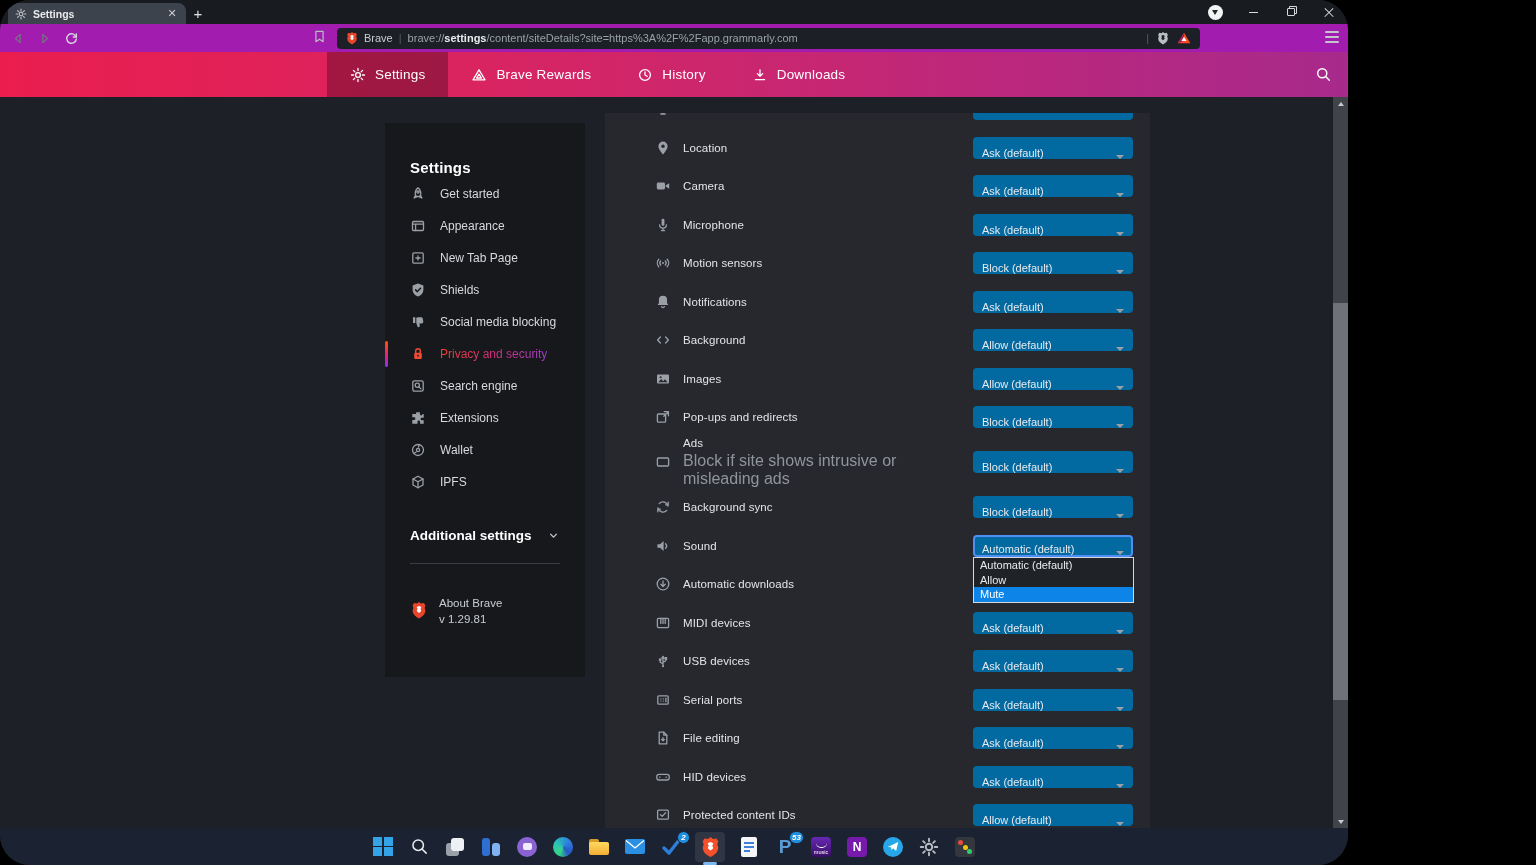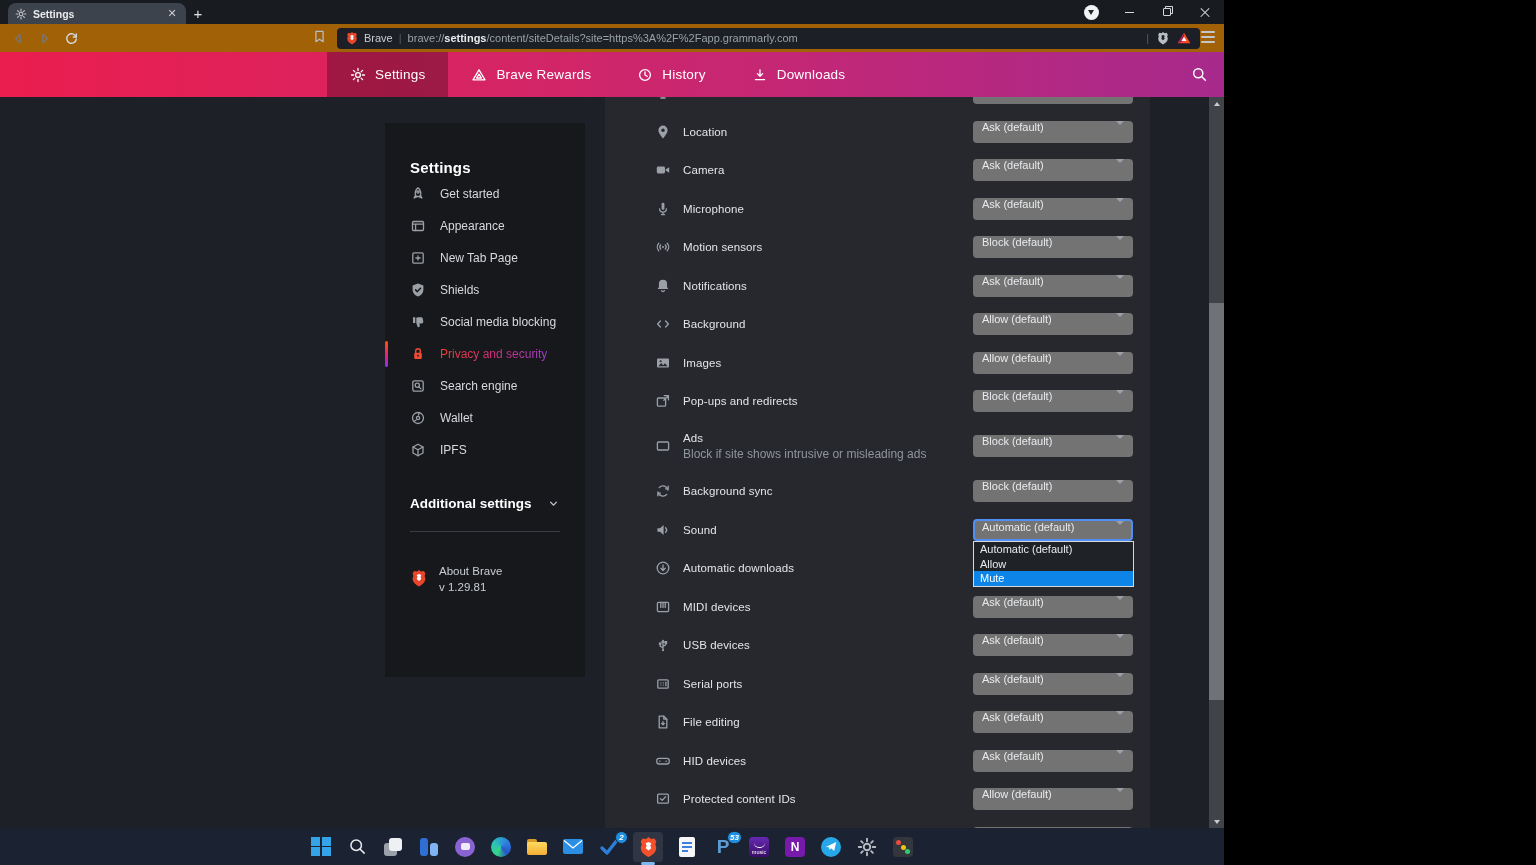--- a/index.html
+++ b/index.html
@@ -1,37 +1,37 @@
 <!DOCTYPE html>
 <html><head>
 <meta charset="utf-8">
 <style>
   * { margin:0; padding:0; box-sizing:border-box; }
   html,body { background:#000; }
   body { font-family:"Liberation Sans", sans-serif; }
-  .app { position:relative; width:1224px; height:865px; overflow:hidden; background:#1d2027; }
+  .app { position:relative; width:1348px; height:865px; overflow:hidden; background:#1d2027;border-radius:30px; }
 
   
   .tabbar { position:absolute; top:0; left:0; right:0; height:24px; background:#181b20; display:flex; align-items:flex-end; }
   .tab { margin-left:8px; width:178px; height:21px; background:#3d434c; border-radius:8px 8px 0 0; display:flex; align-items:center; gap:6px; padding:0 7px; }
   .tab-title { color:#e9ebee; font-size:10.5px; font-weight:bold; flex:1; white-space:nowrap; overflow:hidden; }
   .tab-close { color:#c6cad0; font-size:11px; width:14px; height:14px; display:flex; align-items:center; justify-content:center; border-radius:50%; }
   .newtab { width:24px; height:21px; display:flex; align-items:center; justify-content:center; color:#dfe2e6; font-size:15px; }
   .win-controls { position:absolute; right:0; top:0; height:24px; display:flex; align-items:center; }
   .win-btn { width:38px; height:24px; display:flex; align-items:center; justify-content:center; }
   .update-badge { width:15px; height:15px; border-radius:50%; background:#f2f3f5; display:flex; align-items:center; justify-content:center; }
   .update-badge i { width:0; height:0; border-left:3.5px solid transparent; border-right:3.5px solid transparent; border-top:5px solid #23262b; margin-top:1px; }
   .glyph-min { width:9px; height:1px; background:#d4d7db; }
   .glyph-max { width:8px; height:8px; border:1px solid #d4d7db; border-radius:1px; box-shadow:2px -2px 0 -1px #181b20, 2px -2px 0 0 #d4d7db; }
   .glyph-close { position:relative; width:10px; height:10px; }
   .glyph-close:before,.glyph-close:after { content:""; position:absolute; left:-1px; top:4.5px; width:12px; height:1.2px; background:#d4d7db; }
   .glyph-close:before { transform:rotate(45deg); } .glyph-close:after { transform:rotate(-45deg); }
 
   
-  .toolbar { position:absolute; top:24px; left:0; right:0; height:28px; background:#a16207; }
+  .toolbar { position:absolute; top:24px; left:0; right:0; height:28px; background:#a21caf; }
   .nav-btn { position:absolute; top:4px; width:20px; height:20px; display:flex; align-items:center; justify-content:center; color:#737881; }
   .nav-btn.reload { color:#d3d7dc; }
   .bookmark-btn { position:absolute; left:312px; top:5px; color:#b9bec5; }
   .urlbar { position:absolute; left:337px; top:3.5px; width:863px; height:21px; background:#1c1f25; border-radius:4px; display:flex; align-items:center; padding:0 9px; gap:6px; }
   .urlbar .brand { color:#c9cdd3; font-size:11px; }
   .urlbar .sep { color:#565b64; font-size:11px; }
   .urlbar .url { color:#99a1aa; font-size:11px; white-space:nowrap; overflow:hidden; flex:1; }
   .urlbar .url b { color:#e9ebee; font-weight:bold; }
   .urlbar-right { display:flex; align-items:center; gap:8px; }
   .menu-btn { position:absolute; right:9px; top:7px; width:14px; height:12px; display:flex; flex-direction:column; justify-content:space-between; }
@@ -57,30 +57,30 @@
   .side-item.active .side-label { background:linear-gradient(90deg,#e9432f,#cf2f8e 60%,#9a41c8); -webkit-background-clip:text; background-clip:text; color:transparent; }
   .side-item.active:before { content:""; position:absolute; left:0; top:3px; bottom:3px; width:3px; border-radius:2px; background:linear-gradient(180deg,#ff5500,#f0197f 55%,#8c30f5); }
   .additional { margin:30px 25px 0; display:flex; align-items:center; justify-content:space-between; color:#fff; font-size:13.5px; font-weight:bold; }
   .additional .chev { color:#b9bec4; display:flex; }
   .side-divider { margin:20px 25px 0; border-top:1px solid #3a3d43; }
   .about { margin:31px 0 0 26px; display:flex; gap:12px; }
   .about-icon { width:16px; height:19px; margin-top:6px; flex:none; }
   .about-text { color:#c9cdd2; font-size:11.5px; line-height:16px; }
 
   
-  .content { position:absolute; left:605px; top:0; width:545px; height:731px; background:#26282d; overflow:hidden; }
+  .content { position:absolute; left:605px; top:16px; width:545px; height:731px; background:#26282d; overflow:hidden; }
   .rows { position:relative; }
   .crow { height:38.5px; display:flex; align-items:center; padding:0 17px 0 50px; }
   .crow.first { margin-top:-23px; }
   .crow.tall { height:51.5px; }
   .crow-icon { width:16px; height:16px; display:flex; color:#9aa0a6; margin-right:12px; flex:none; }
   .crow-text { display:flex; flex-direction:column; }
   .crow-label { color:#e2e4e7; font-size:11.5px; letter-spacing:.1px; }
-  .crow-sub { color:#8f959c; font-size:12px; margin-top:3px; }
-  .select { margin-left:auto; width:160px; height:22px; background:#737373; border-radius:4px; display:flex; align-items:flex-start; padding:0 9px; flex:none; }
+  .crow-sub { color:#8f959c; font-size:16px; margin-top:3px; }
+  .select { margin-left:auto; width:160px; height:22px; background:#0369a1; border-radius:4px; display:flex; align-items:flex-end; padding:0 9px; flex:none; }
   .select-value { color:#e8eaed; font-size:11px; white-space:nowrap; overflow:hidden; }
   .select .caret { margin-left:auto; width:0; height:0; border-left:4px solid transparent; border-right:4px solid transparent; border-top:4.5px solid #9aa0a6; }
   .select.focused { border:2px solid #4f8ef5; padding:0 7px; }
 
   
   .dropdown-menu { position:absolute; left:368px; top:444px; width:161px; background:#1f2227; border:1px solid #d6d8db; z-index:5; }
   .dd-option { height:14.5px; line-height:14.5px; padding-left:6px; color:#e8eaed; font-size:11px; white-space:nowrap; }
 
   
   .scrollbar { position:absolute; right:0; top:0; width:15px; height:731px; background:#404348; }
@@ -326,20 +326,28 @@
                 <rect x="2.8" y="2.8" width="10.4" height="10.4" rx="1.6"></rect>
                 <circle cx="7.3" cy="7.3" r="2.1"></circle>
                 <path d="M8.9 8.9l2 2"></path>
               </svg>
             </span>
             <span class="side-label">Search engine</span>
           </div>
           <div class="side-item">
             <span class="side-icon">
               <svg viewBox="0 0 16 16" width="16" height="16" fill="none" stroke="currentColor" stroke-width="1.3" stroke-linecap="round" stroke-linejoin="round">
+                <path d="M6.1 2.3h3.8v1.8a1.3 1.3 0 0 0 2.6 0h1.2v3.6h-1.8a1.3 1.3 0 0 0 0 2.6h1.8v3.4h-3.6v-1.8a1.3 1.3 0 0 0-2.6 0v1.8H2.3V9.9h1.8a1.3 1.3 0 0 0 0-2.6H2.3V4.1h3.8z" fill="currentColor" stroke="none"></path>
+              </svg>
+            </span>
+            <span class="side-label">Extensions</span>
+          </div>
+          <div class="side-item">
+            <span class="side-icon">
+              <svg viewBox="0 0 16 16" width="16" height="16" fill="none" stroke="currentColor" stroke-width="1.3" stroke-linecap="round" stroke-linejoin="round">
                 <circle cx="8" cy="8" r="5.5"></circle>
                 <circle cx="8" cy="8" r="1.6"></circle>
                 <path d="M9.2 3l-.7 2.1M4 11.3l1.9-1.1"></path>
               </svg>
             </span>
             <span class="side-label">Wallet</span>
           </div>
           <div class="side-item">
             <span class="side-icon">
               <svg viewBox="0 0 16 16" width="16" height="16" fill="none" stroke="currentColor" stroke-width="1.3" stroke-linecap="round" stroke-linejoin="round">

